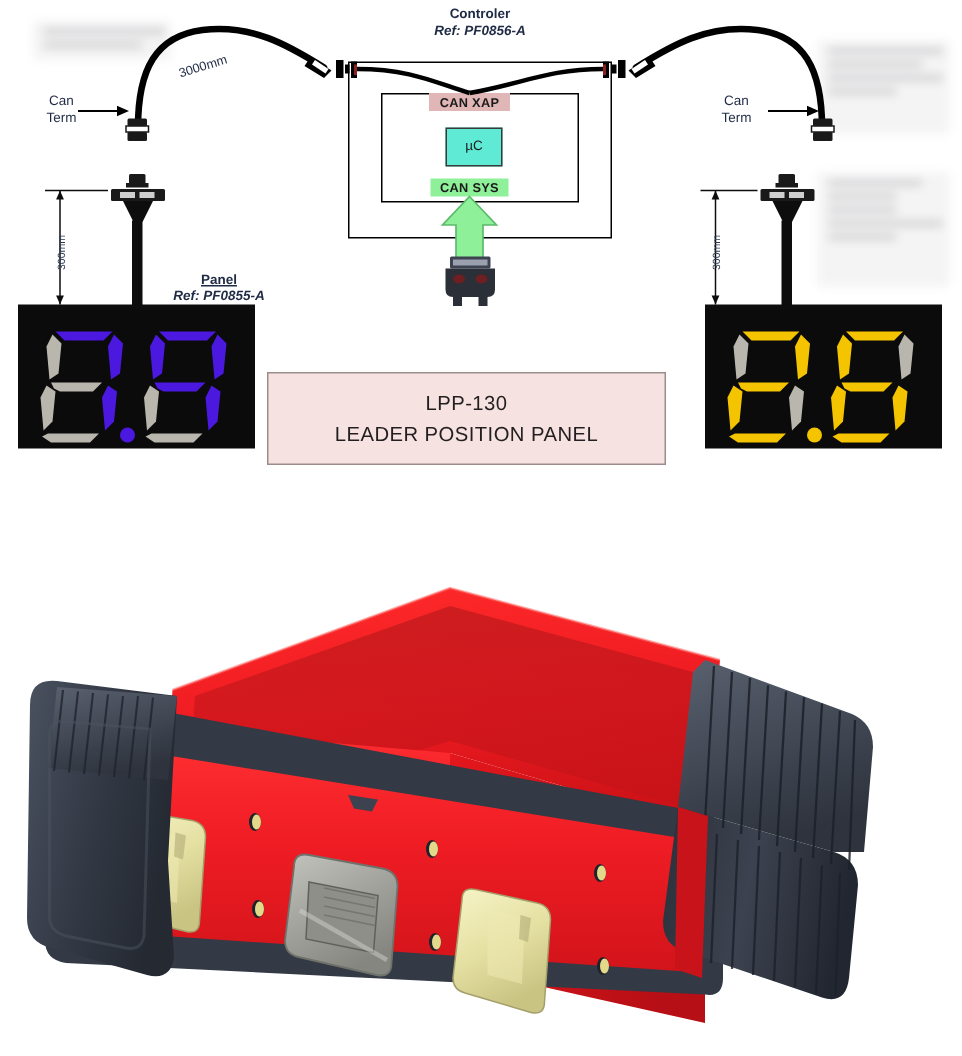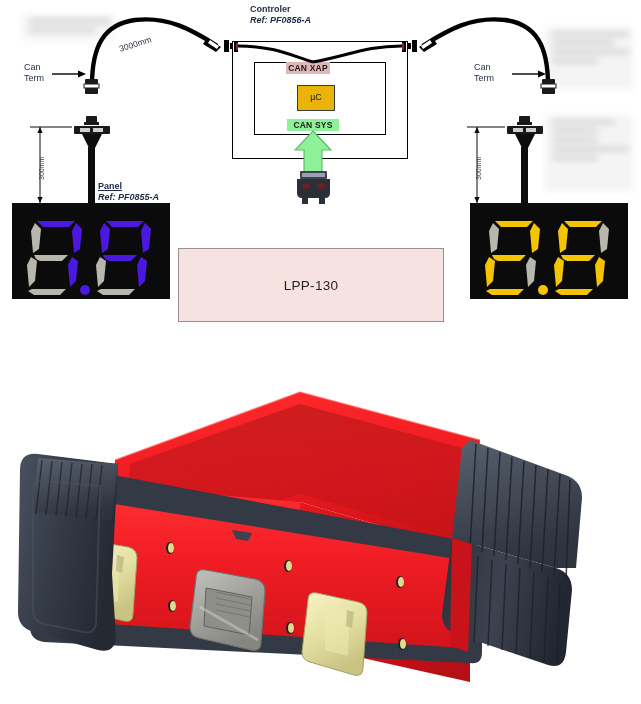--- a/index.html
+++ b/index.html
@@ -3,38 +3,38 @@
 <meta charset="utf-8">
 <style>
   html,body{margin:0;padding:0;background:#ffffff;}
   body{width:641px;height:704px;position:relative;overflow:hidden;
        font-family:"Liberation Sans","DejaVu Sans",sans-serif;
        color:#1f2a44;}
   .stage{position:absolute;left:0;top:0;width:641px;height:704px;}
   .abs{position:absolute;}
 
   
-  .lbl{font-size:9px;line-height:11px;color:#1f2a44;font-weight:400;}
+  .lbl{font-size:9px;line-height:11px;color:#1f2a44;text-align:center;font-weight:400;}
   .lbl-bold{font-weight:700;}
 
   
   .redact{background:#f4f4f4;filter:blur(3.2px);}
   .redact .rl{height:4px;background:#c9c9cd;margin:5px 7px;border-radius:2px;opacity:.85;}
   .redact .rl.s{width:52%}
   .redact .rl.m{width:72%}
   .redact .rl.l{width:88%}
 
   
   .ctrl-outer{border:1.6px solid #000;background:#fff;box-sizing:border-box;}
   .ctrl-inner{border:1.4px solid #000;background:#fff;box-sizing:border-box;}
   .tagbox{position:absolute;font-size:8.5px;font-weight:700;letter-spacing:.2px;
           text-align:center;line-height:12px;height:12px;color:#1a1a1a;}
   .tag-xap{background:#e0b6b6;}
   .tag-sys{background:#8ff09a;}
-  .uc{border:1.2px solid #3a3a3a;background:#eab308;font-size:9px;text-align:center;
+  .uc{border:1.2px solid #3a3a3a;background:#5eead4;font-size:9px;text-align:center;
       line-height:22px;color:#1a1a1a;}
 
   
   .seg-panel{background:#0b0b0b;position:absolute;}
 
   
   .plate{position:absolute;background:#f6e3e1;border:1px solid #9a8d8b;
          box-sizing:border-box;display:flex;flex-direction:column;
          align-items:center;justify-content:center;}
   .plate div{font-size:13.5px;line-height:21px;color:#231f20;letter-spacing:.3px;}
@@ -75,21 +75,21 @@
       <div class="rl s"></div>
     </div>
 
     <div class="abs lbl lbl-bold" style="left:250px;top:4px;width:140px;">Controler</div>
     <div class="abs lbl lbl-bold" style="left:250px;top:15px;width:140px;font-style:italic;">Ref: PF0856-A</div>
 
     <div class="abs ctrl-outer" style="left:232px;top:41px;width:176px;height:118px;"></div>
 
     <div class="abs ctrl-inner" style="left:254px;top:62px;width:132px;height:73px;"></div>
 
-    <div class="tagbox tag-xap" style="left:286px;top:62px;width:44px;">CAN XAP</div>
+    <div class="tagbox tag-xap" style="left:286px;top:62px;width:54px;">CAN XAP</div>
 
     <div class="abs uc" style="left:297px;top:85px;width:36px;height:24px;">µC</div>
 
     <div class="tagbox tag-sys" style="left:287px;top:119px;width:52px;">CAN SYS</div>
 
     <svg class="abs" style="left:0;top:0;" width="641" height="330" viewBox="0 0 641 330">
 
       <path d="M92,85 C92,46 104,24 135,20 C168,16 192,30 216,45" fill="none" stroke="#000" stroke-width="4.4" stroke-linecap="round"></path>
 
       <path d="M548,85 C548,46 536,24 505,20 C472,16 448,30 424,45" fill="none" stroke="#000" stroke-width="4.4" stroke-linecap="round"></path>
@@ -248,22 +248,23 @@
           <polygon points="92,16 98,22 96,42 90,46 88,24" fill="#f5c400"></polygon>
           <polygon points="91,48 125,48 119,54 97,54 93,52" fill="#f5c400"></polygon>
           <polygon points="88,50 94,54 92,74 86,80 84,58" fill="#f5c400"></polygon>
           <polygon points="129,50 135,54 133,74 127,80 125,58" fill="#f5c400"></polygon>
           <polygon points="89,82 123,82 117,88 91,88 85,84" fill="#f5c400"></polygon>
           <polygon points="133,16 139,22 137,42 131,46 129,24" fill="#b9b6ad"></polygon>
         </g>
       </svg>
     </div>
 
-    <div class="plate" style="left:178px;top:248px;width:266px;height:74px;">
+    <div class="plate" style="left:178px;top:248px;width:266px;height:62px;">
       <div>LPP-130</div>
+      <div>LEADER POSITION PANEL</div>
     </div>
   </div>
 
   <div class="abs" style="left:0;top:352px;width:641px;height:352px;">
     <svg width="641" height="352" viewBox="0 0 641 352">
       <defs>
         <linearGradient id="redTop" x1="0" y1="0" x2="0.2" y2="1">
           <stop offset="0%" stop-color="#ff2a2a"></stop>
           <stop offset="55%" stop-color="#ee1b21"></stop>
           <stop offset="100%" stop-color="#cc1217"></stop>

